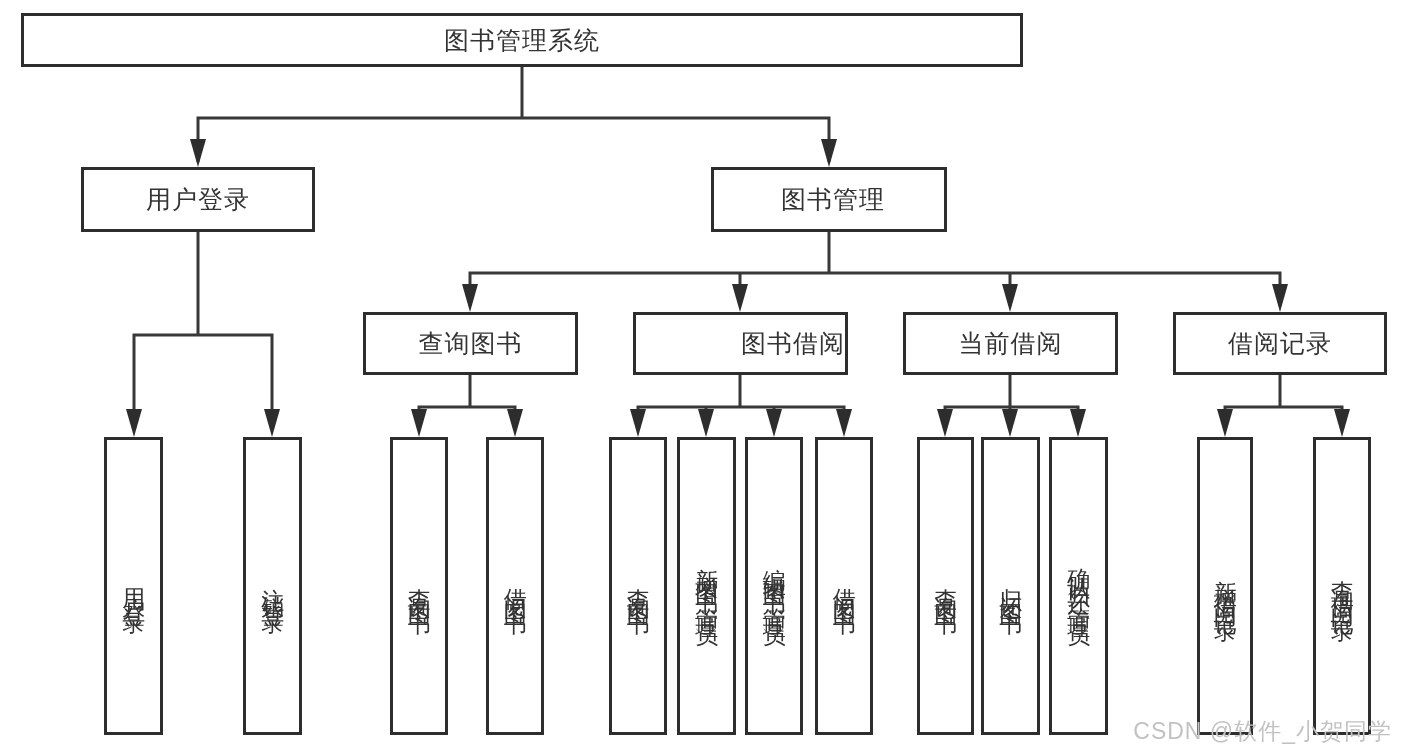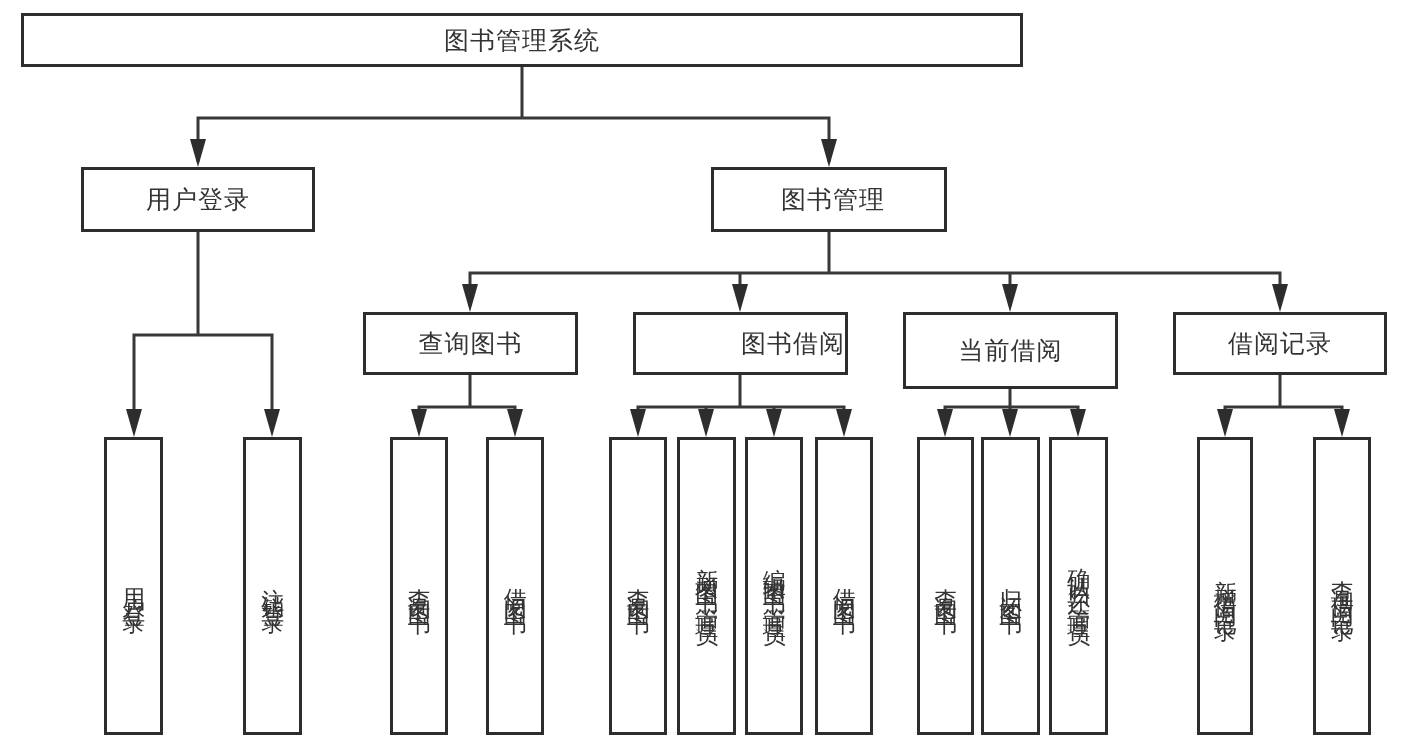--- a/index.html
+++ b/index.html
@@ -114,21 +114,21 @@
   <div class="box" style="left:711px; top:167px; width:236px; height:65px;padding-left:8px;">
     <span class="h-label">图书管理</span>
   </div>
 
   <div class="box" style="left:363px; top:312px; width:215px; height:63px;">
     <span class="h-label">查询图书</span>
   </div>
   <div class="box" style="left:633px; top:312px; width:215px; height:63px;justify-content:flex-end;">
     <span class="h-label">图书借阅</span>
   </div>
-  <div class="box" style="left:903px; top:312px; width:215px; height:77px;">
+  <div class="box" style="left:903px; top:312px; width:215px; height:63px;">
     <span class="h-label">当前借阅</span>
   </div>
   <div class="box" style="left:1173px; top:312px; width:214px; height:63px;">
     <span class="h-label">借阅记录</span>
   </div>
 
   <div class="box" style="left:104px; top:437px; width:59px; height:298px;">
     <span class="v-label">用户登录</span>
   </div>
   <div class="box" style="left:243px; top:437px; width:59px; height:298px;">
@@ -165,14 +165,15 @@
     <span class="v-label">确认归还（管理员）</span>
   </div>
 
   <div class="box" style="left:1197px; top:437px; width:56px; height:298px;">
     <span class="v-label">新增借阅记录</span>
   </div>
   <div class="box" style="left:1313px; top:437px; width:58px; height:298px;">
     <span class="v-label">查询借阅记录</span>
   </div>
 
+  <div class="watermark">CSDN @软件_小贺同学</div>
 
 </div>
 
 </body></html>

